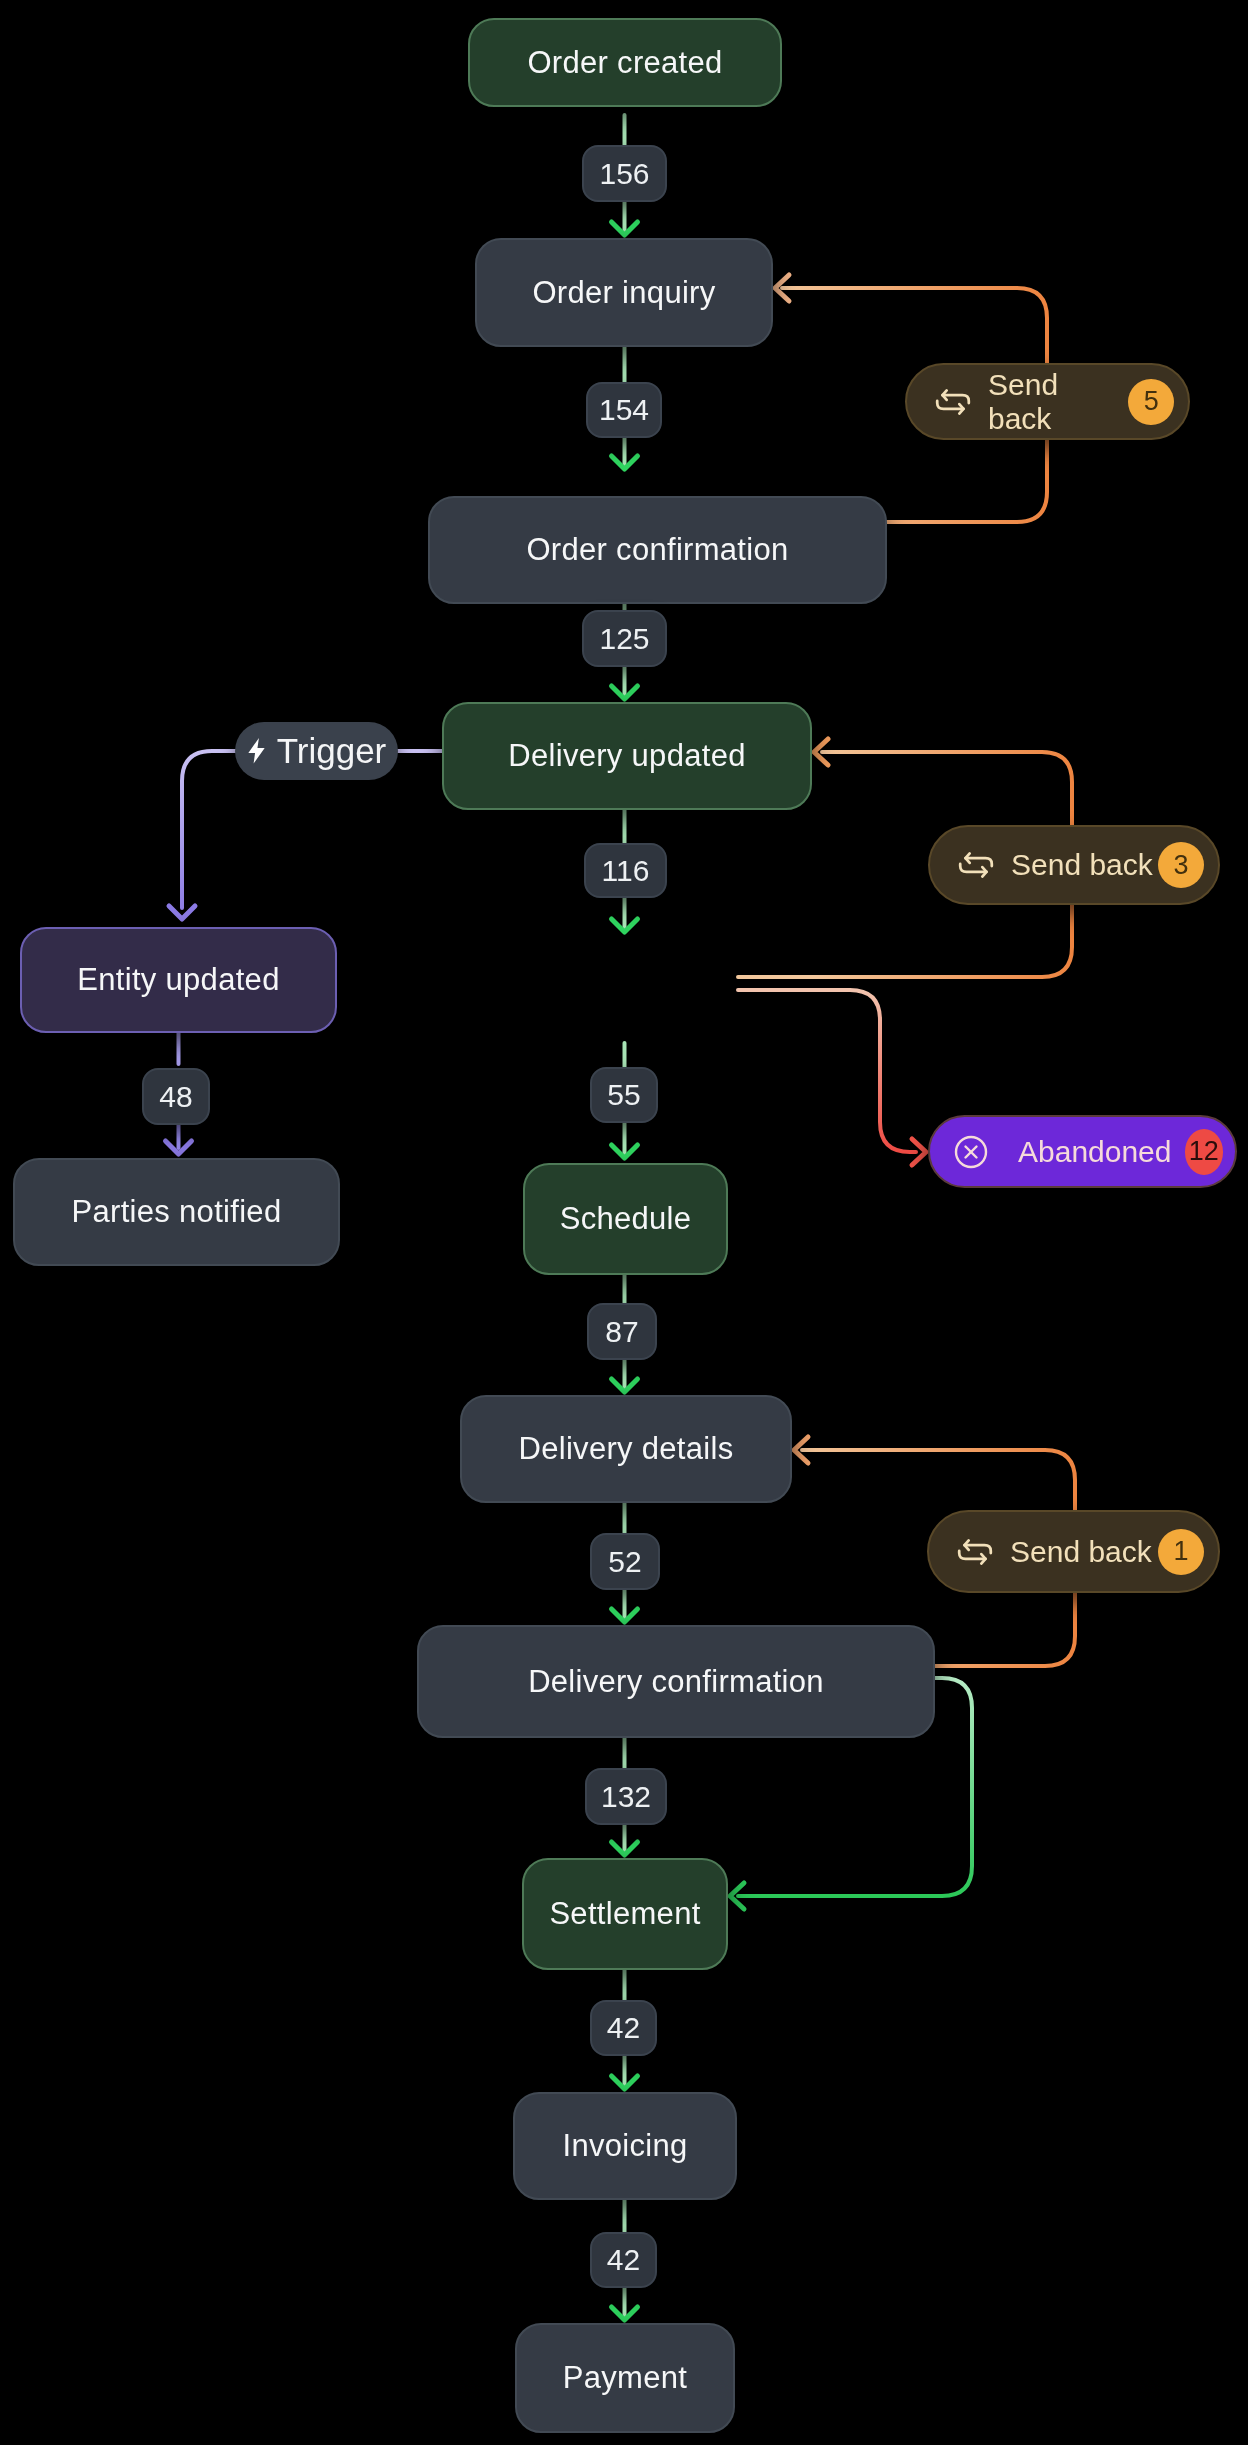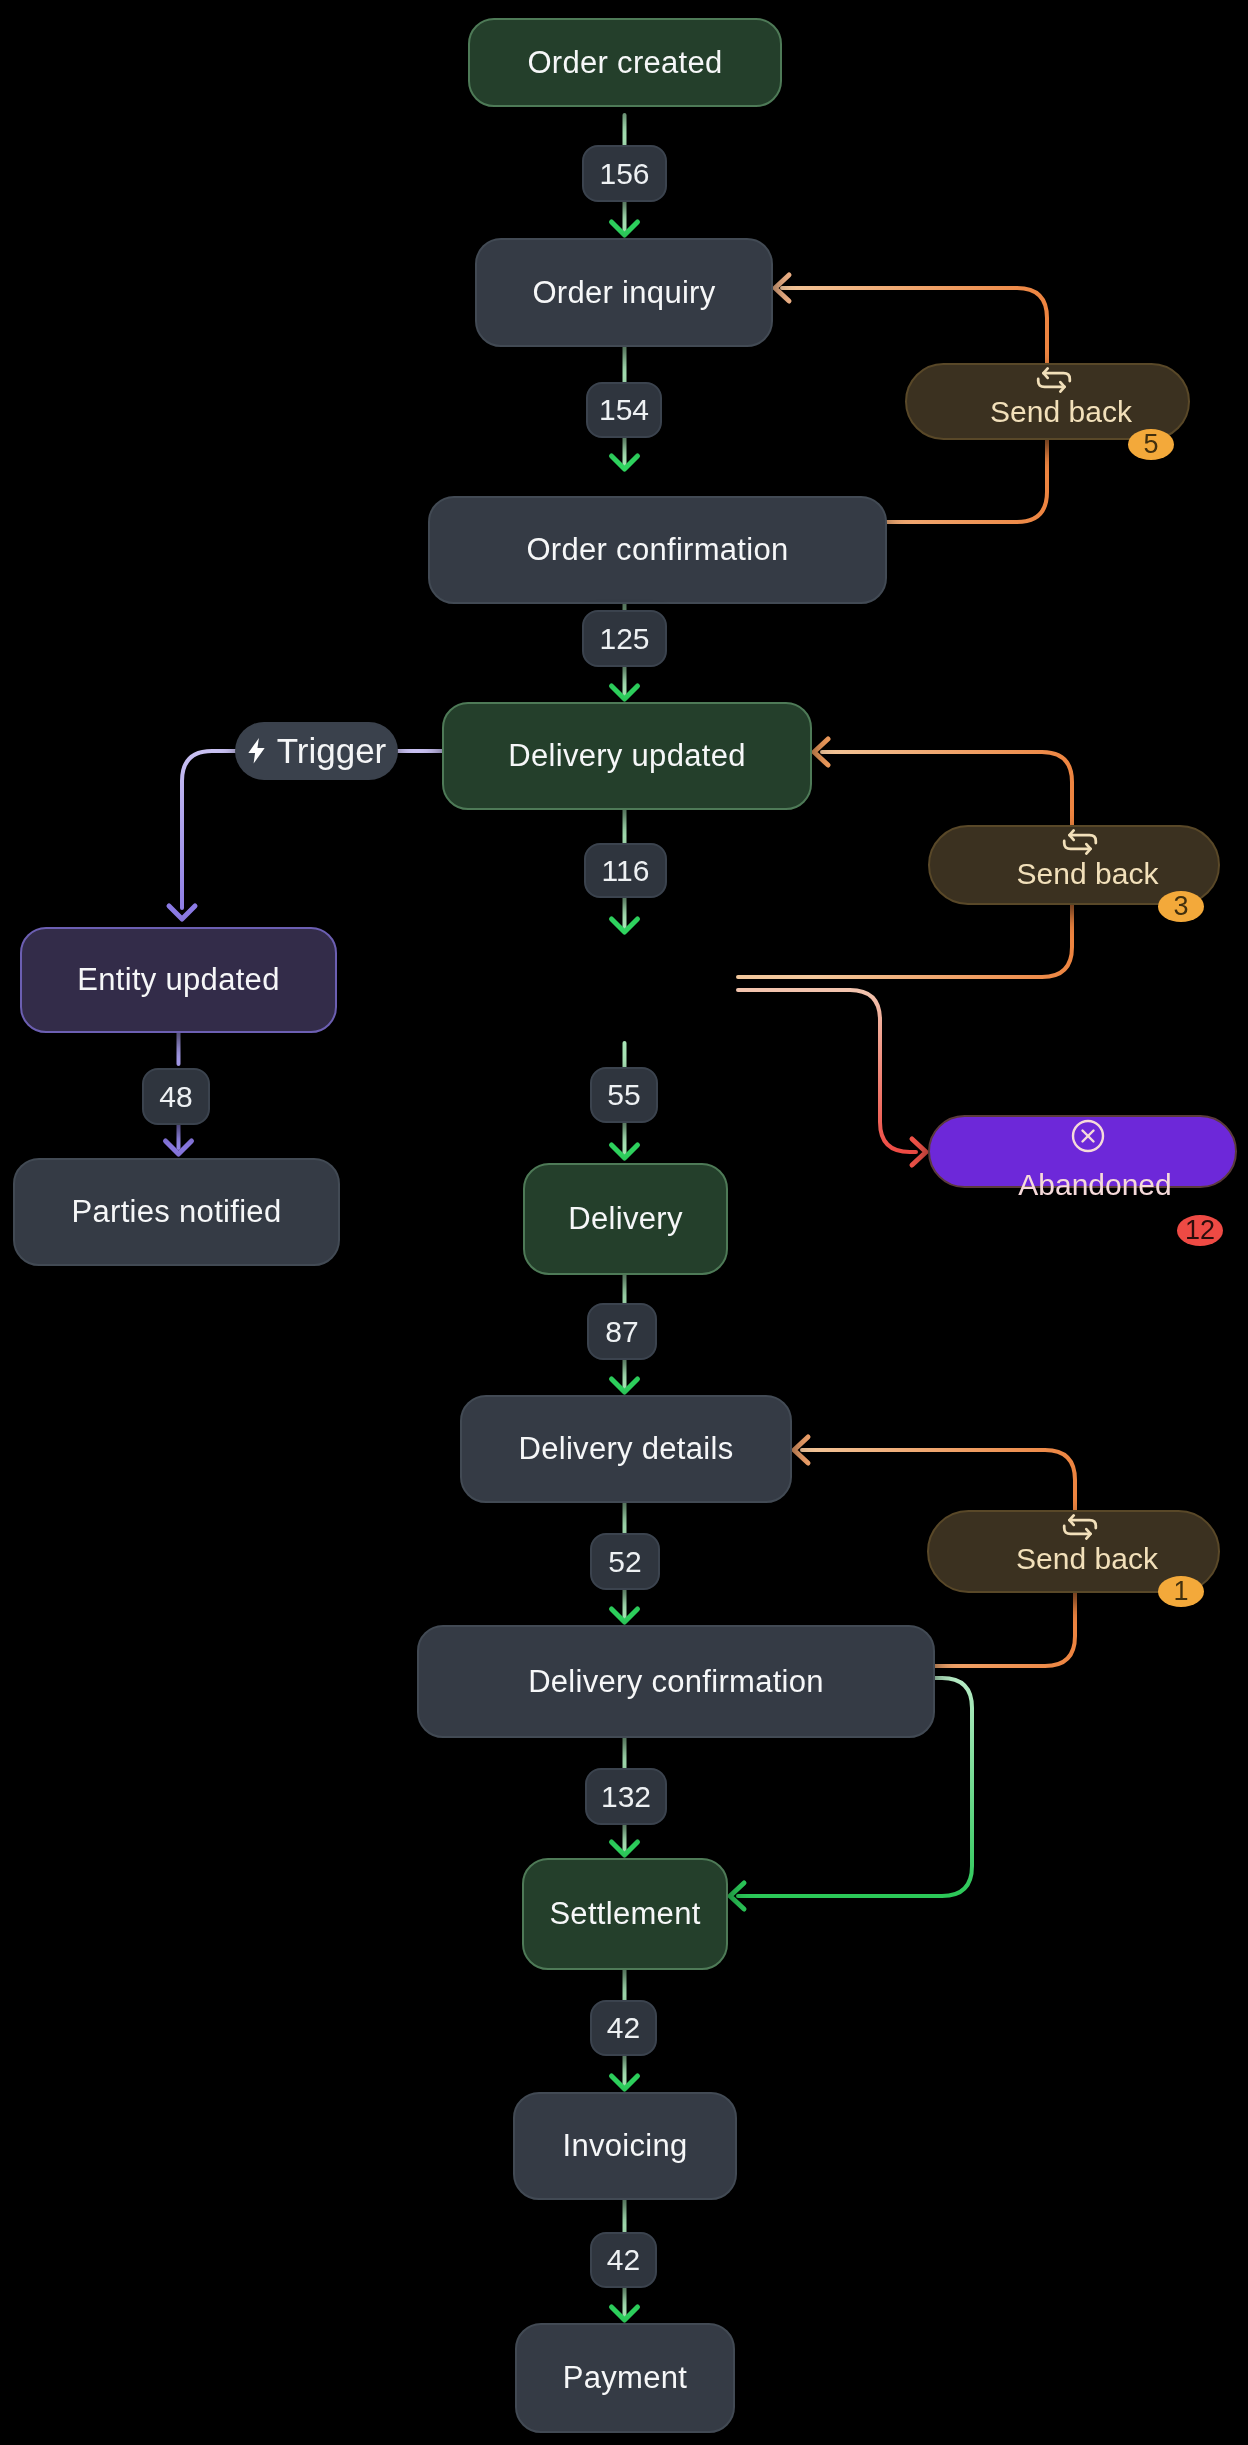--- a/index.html
+++ b/index.html
@@ -23,21 +23,20 @@
     font-size:30px;color:#eef1f3;box-shadow:0 8px 16px rgba(0,0,0,.55);
   }
   .trigger{
     position:absolute;display:flex;align-items:center;justify-content:center;gap:11px;
     background:#3a414c;border-radius:999px;color:#f4f5f6;font-size:35px;
     box-shadow:0 8px 16px rgba(0,0,0,.55);
   }
   .badge{
     position:absolute;display:flex;align-items:center;border-radius:999px;font-size:30px;
     box-shadow:0 10px 20px rgba(0,0,0,.6);
-    flex-direction:column;
   }
   .badge.sendback{background:#3b3120;border:2.5px solid #594828;color:#f2e0ba;padding:0 14px 0 26px;}
   .badge.abandoned{background:#6d28d9;border:2.5px solid #5c3b3b;color:#f6dada;padding:0 12px 0 22px;gap:13px;}
   .badge .blabel{margin-left:15px;}
   .count{
     width:46px;height:46px;border-radius:50%;display:flex;align-items:center;justify-content:center;
     margin-left:auto;font-size:27px;font-weight:500;
   }
   .count.amber{background:#f3a93a;color:#42300e;}
   .count.red{background:#ee4a44;color:#2b0d0b;}
@@ -149,21 +148,21 @@
   <div class="node gray" style="left:428px;top:496px;width:459px;height:108px">
     <span>Order confirmation</span>
   </div>
 
   <div class="node green" style="left:442px;top:702px;width:370px;height:108px">
     <span>Delivery updated</span>
   </div>
 
 
   <div class="node green" style="left:523px;top:1163px;width:205px;height:112px">
-    <span>Delivery</span>
+    <span>Schedule</span>
   </div>
 
   <div class="node gray" style="left:460px;top:1395px;width:332px;height:108px">
     <span>Delivery details</span>
   </div>
 
   <div class="node gray" style="left:417px;top:1625px;width:518px;height:113px">
     <span>Delivery confirmation</span>
   </div>
 

